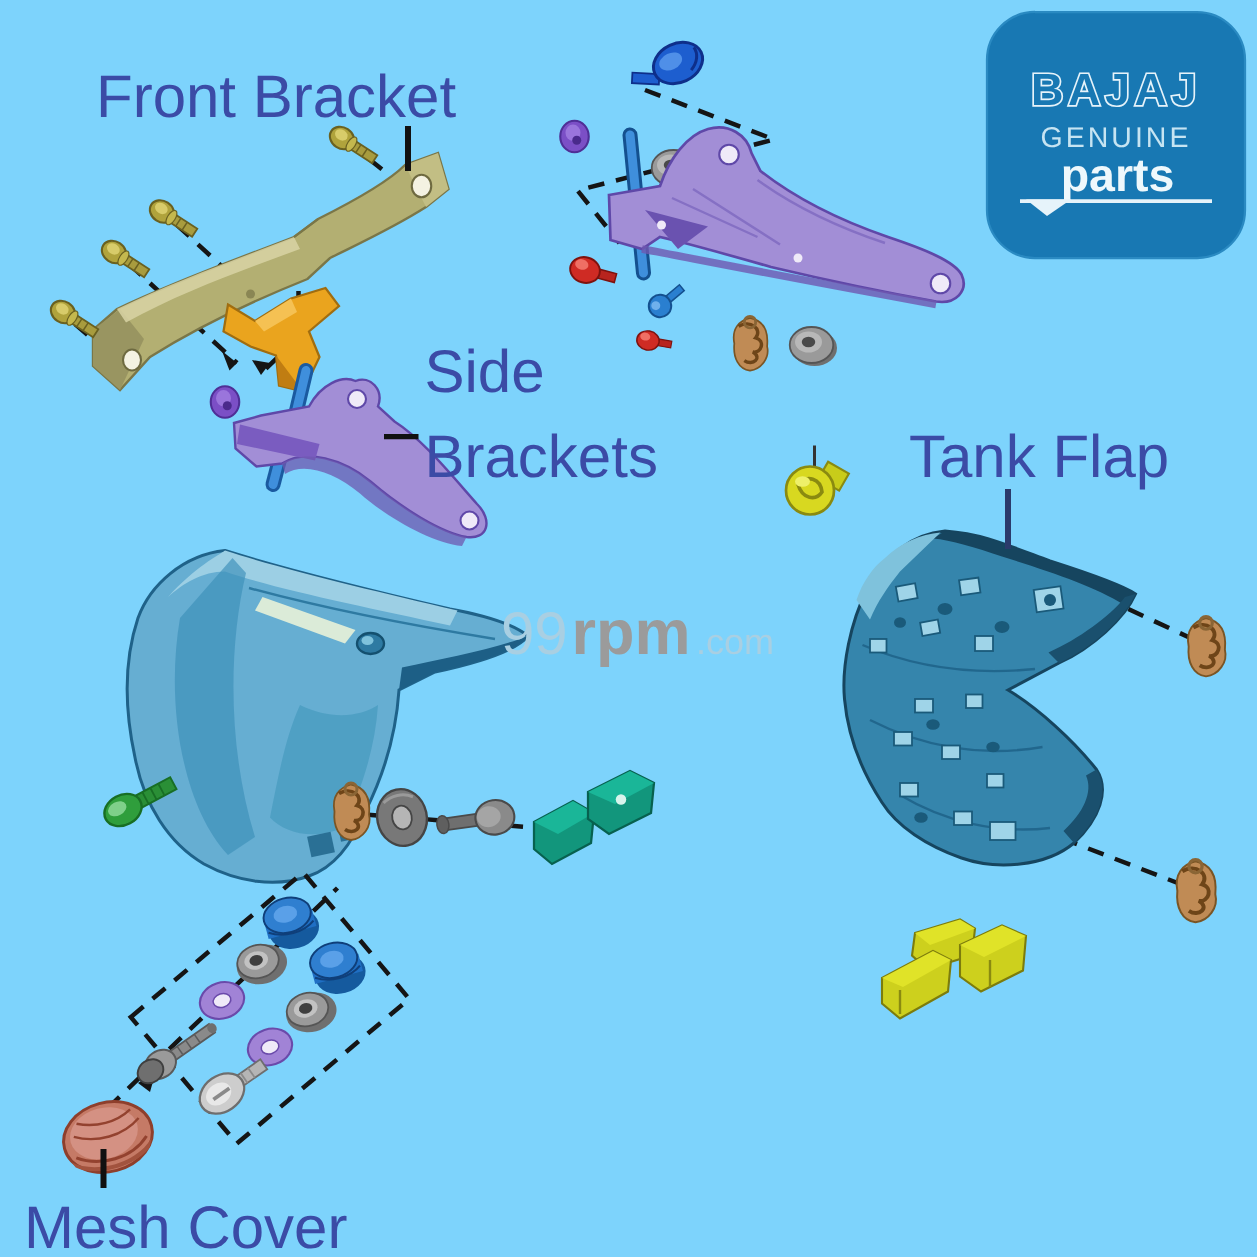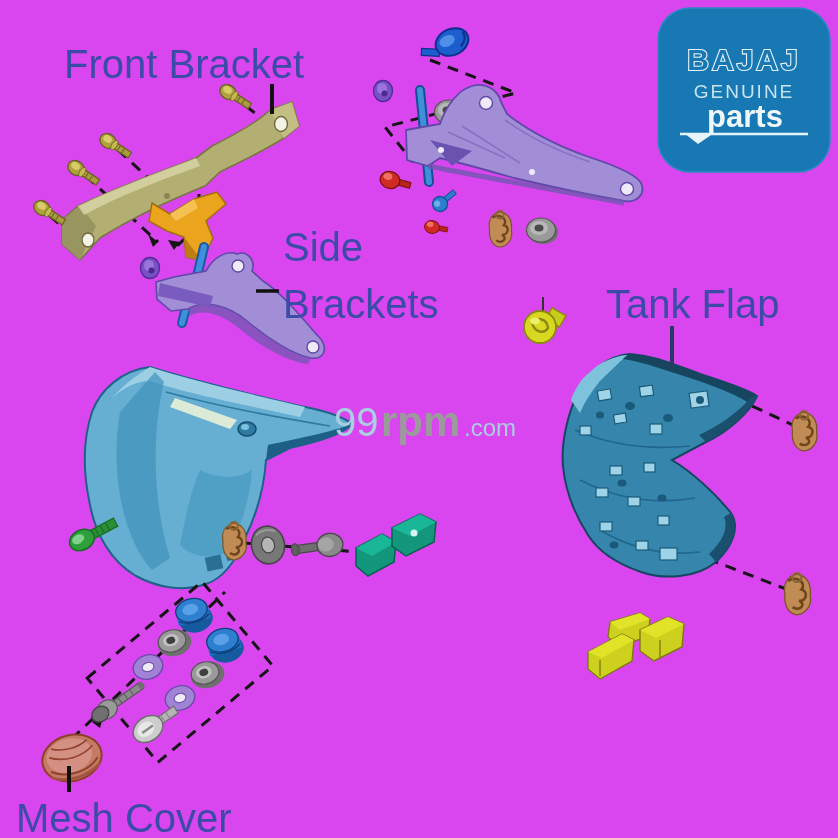--- a/index.html
+++ b/index.html
@@ -1,16 +1,16 @@
 <!DOCTYPE html>
 <html><head>
 <meta charset="utf-8">
 <style>
   html,body{margin:0;padding:0;background:#ffffff;}
-  .stage{position:relative;width:838px;height:838px;background:#d946ef;overflow:hidden;}
+  .stage{position:relative;width:838px;height:838px;background:#7dd3fc;overflow:hidden;}
   svg{display:block;}
   text{user-select:none;}
   .lbl{font-family:"Liberation Sans",sans-serif;font-size:40px;fill:#3b4ba6;}
   .logo-brand{font-family:"Liberation Sans",sans-serif;font-size:30px;font-weight:bold;
               letter-spacing:3px;fill:#1878b3;stroke:#e6f3fa;stroke-width:2.2;paint-order:stroke;}
   .logo-genuine{font-family:"Liberation Sans",sans-serif;font-size:19px;letter-spacing:2px;fill:#c6e4f2;}
   .logo-parts{font-family:"Liberation Sans",sans-serif;font-size:31px;font-weight:bold;fill:#eef8fc;}
   .wm-blue{font-family:"Liberation Sans",sans-serif;font-size:40px;fill:#a9cfe2;}
   .wm-gray{font-family:"Liberation Sans",sans-serif;font-size:42px;font-weight:bold;fill:#9b9b9b;}
   .wm-com{font-family:"Liberation Sans",sans-serif;font-size:24px;fill:#a9cfe2;}

